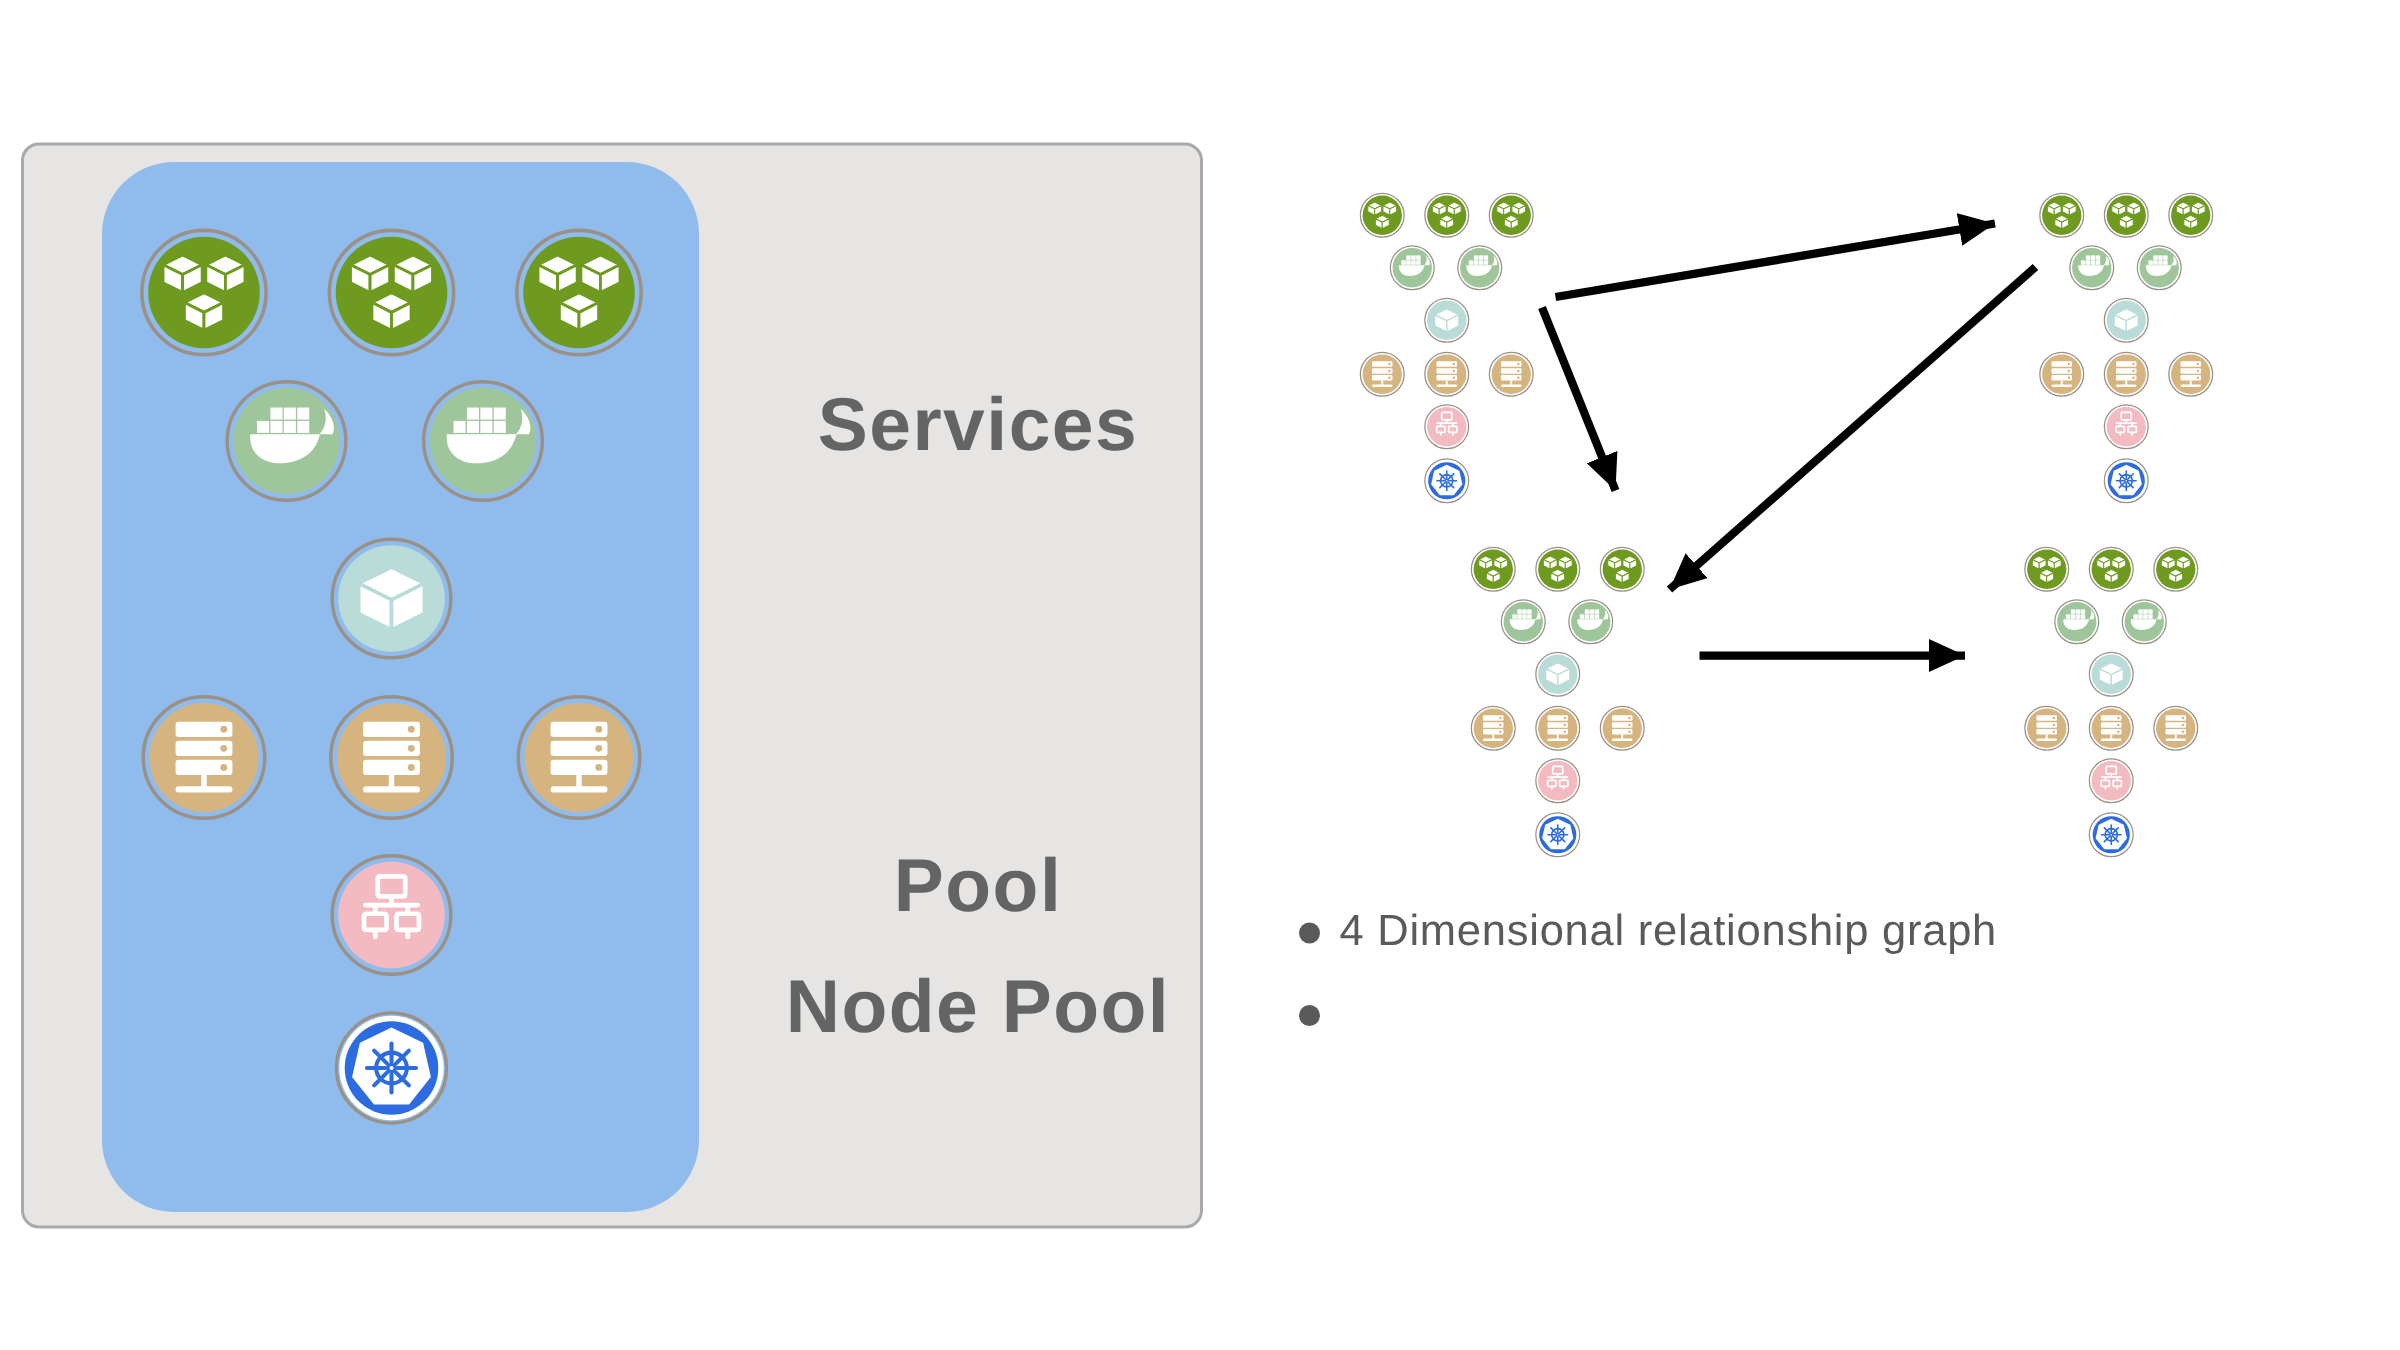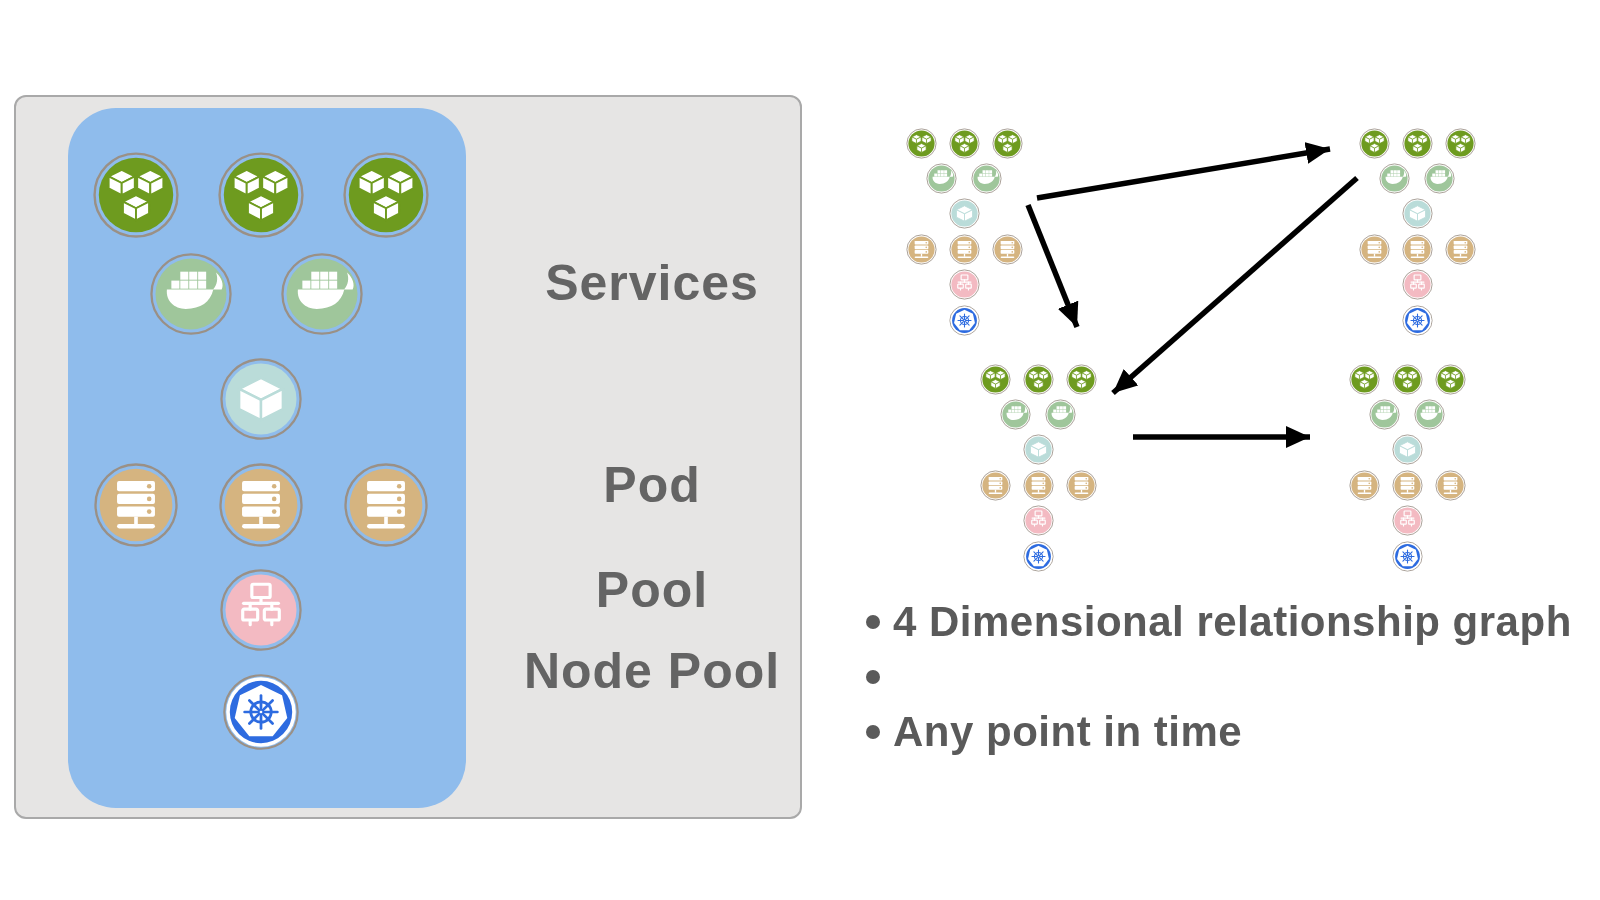--- a/index.html
+++ b/index.html
@@ -26,35 +26,34 @@
   }
   .lbl.r0{top:156px}.lbl.r1{top:255px}.lbl.r2{top:358px}
   .lbl.r3{top:463px}.lbl.r4{top:544px}.lbl.r5{top:678px}
   .graph-area{position:absolute;left:0;top:0;width:1600px;height:900px;pointer-events:none;}
   #arrow-svg{position:absolute;left:0;top:0;}
   .bullets{
     position:absolute;left:866px;top:594px;margin:0;padding:0;list-style:none;
   }
   .bullets li{
     display:flex;align-items:center;height:55px;
-    font-size:42px;font-weight:700;color:#5a5a5a;letter-spacing:0.5px;
+    font-size:29px;font-weight:400;color:#5a5a5a;letter-spacing:0.5px;
     white-space:nowrap;
   }
   .bullets .dot{
     width:14px;height:14px;border-radius:50%;background:#5a5a5a;
     margin-right:13px;flex:none;
   }
 </style>
 </head>
 <body>
 
 <div class="legend-panel">
   <div class="stack-panel"></div>
   <div class="lbl r0">Services</div>
-  <div class="lbl r2">Pod</div>
   <div class="lbl r3">Pool</div>
   <div class="lbl r4">Node Pool</div>
 <svg width="88" height="88" viewBox="-24 -24 48 48" class="badge" style="left: 76px; top: 54px;">
       <circle r="22.6" fill="none" stroke="#9a9086" stroke-width="1.3"></circle>
       <circle r="20.3" fill="#6e9b1f"></circle>
       <g transform="scale(0.95)">
         <polygon points="-8.2,-14.4 -0.6999999999999993,-10.65 -8.2,-6.9 -15.7,-10.65" fill="#ffffff" stroke="#6e9b1f" stroke-width="1.1" stroke-linejoin="round"></polygon>
         <polygon points="-15.7,-10.65 -8.2,-6.9 -8.2,0 -15.7,-3.75" fill="#ffffff" stroke="#6e9b1f" stroke-width="1.1" stroke-linejoin="round"></polygon>
         <polygon points="-8.2,-6.9 -0.6999999999999993,-10.65 -0.6999999999999993,-3.75 -8.2,0" fill="#ffffff" stroke="#6e9b1f" stroke-width="1.1" stroke-linejoin="round"></polygon>
         <polygon points="8.2,-14.4 15.7,-10.65 8.2,-6.9 0.6999999999999993,-10.65" fill="#ffffff" stroke="#6e9b1f" stroke-width="1.1" stroke-linejoin="round"></polygon>
@@ -869,17 +868,13 @@
 </div>
 
 <ul class="bullets">
   <li>
       <span class="dot"></span>
       <span>4 Dimensional relationship graph</span>
     </li>
   <li>
       <span class="dot"></span>
     </li>
-  <li>
-      <span class="dot"></span>
-      <span>Any point in time</span>
-    </li>
 </ul>
 
 </body></html>

